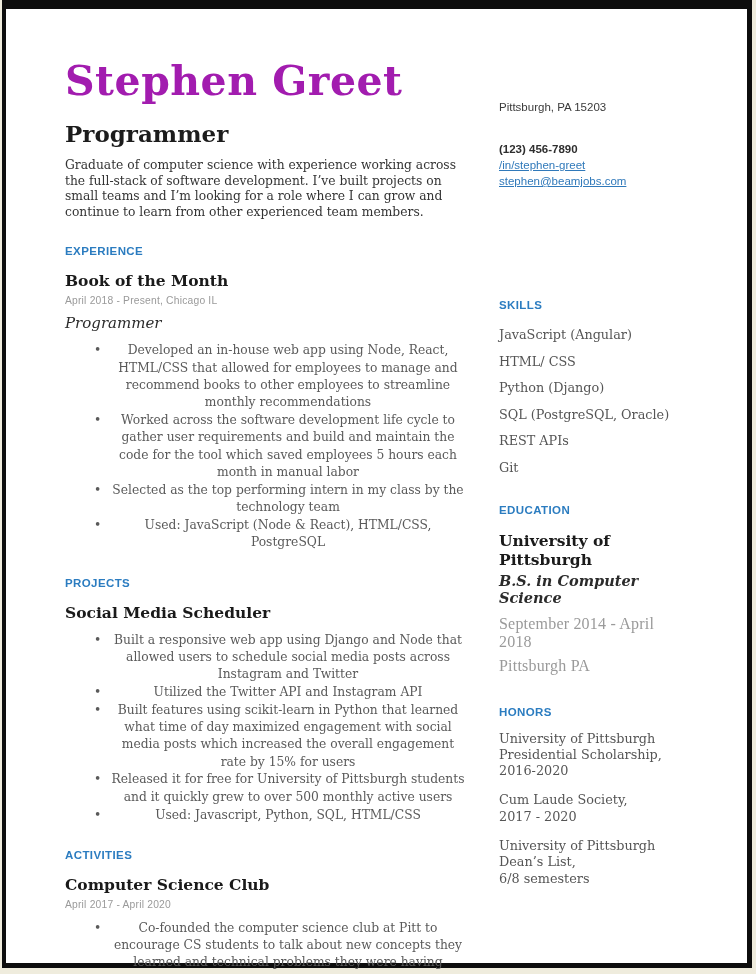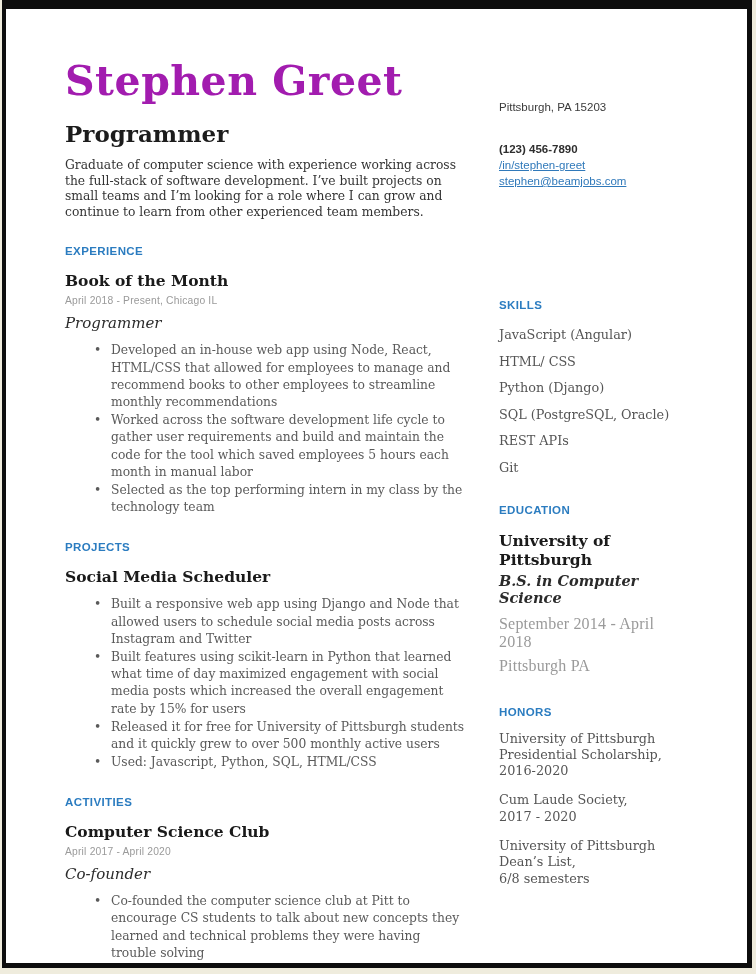--- a/index.html
+++ b/index.html
@@ -78,20 +78,21 @@
     margin-top: 10px;
     padding-left: 29px;
   }
   ul.bullets li {
     position: relative;
     padding-left: 17px;
     font-size: 12.3px;
     line-height: 17.3px;
     color: #5a5a5a;
     margin-bottom: 0.5px;
+    text-align: center;
   }
   ul.bullets li::before {
     content: "\2022";
     position: absolute;
     left: 0;
     color: #5a5a5a;
   }
 
   
   .contact { font-family: "Liberation Sans", sans-serif; }
@@ -158,35 +159,36 @@
       <p class="summary">Graduate of computer science with experience working across the full-stack of software development. I’ve built projects on small teams and I’m looking for a role where I can grow and continue to learn from other experienced team members.</p>
 
       <div class="sec-heading mt-sec">EXPERIENCE</div>
       <div class="entry-title">Book of the Month</div>
       <div class="entry-dates">April 2018 - Present, Chicago IL</div>
       <div class="entry-role">Programmer</div>
       <ul class="bullets">
         <li>Developed an in-house web app using Node, React, HTML/CSS that allowed for employees to manage and recommend books to other employees to streamline monthly recommendations</li>
         <li>Worked across the software development life cycle to gather user requirements and build and maintain the code for the tool which saved employees 5 hours each month in manual labor</li>
         <li>Selected as the top performing intern in my class by the technology team</li>
+        <li>Used: JavaScript (Node &amp; React), HTML/CSS, PostgreSQL</li>
       </ul>
 
       <div class="sec-heading mt-sec">PROJECTS</div>
       <div class="entry-title">Social Media Scheduler</div>
       <ul class="bullets">
         <li>Built a responsive web app using Django and Node that allowed users to schedule social media posts across Instagram and Twitter</li>
+        <li>Utilized the Twitter API and Instagram API</li>
         <li>Built features using scikit-learn in Python that learned what time of day maximized engagement with social media posts which increased the overall engagement rate by 15% for users</li>
         <li>Released it for free for University of Pittsburgh students and it quickly grew to over 500 monthly active users</li>
         <li>Used: Javascript, Python, SQL, HTML/CSS</li>
       </ul>
 
       <div class="sec-heading mt-sec">ACTIVITIES</div>
       <div class="entry-title">Computer Science Club</div>
       <div class="entry-dates">April 2017 - April 2020</div>
-      <div class="entry-role">Co-founder</div>
       <ul class="bullets">
         <li>Co-founded the computer science club at Pitt to encourage CS students to talk about new concepts they learned and technical problems they were having trouble solving</li>
 
       </ul>
     </div>
 
     <div class="col-right">
       <div class="contact">
         <div class="contact-line">Pittsburgh, PA 15203</div>
         <div class="contact-line bold">(123) 456-7890</div>

